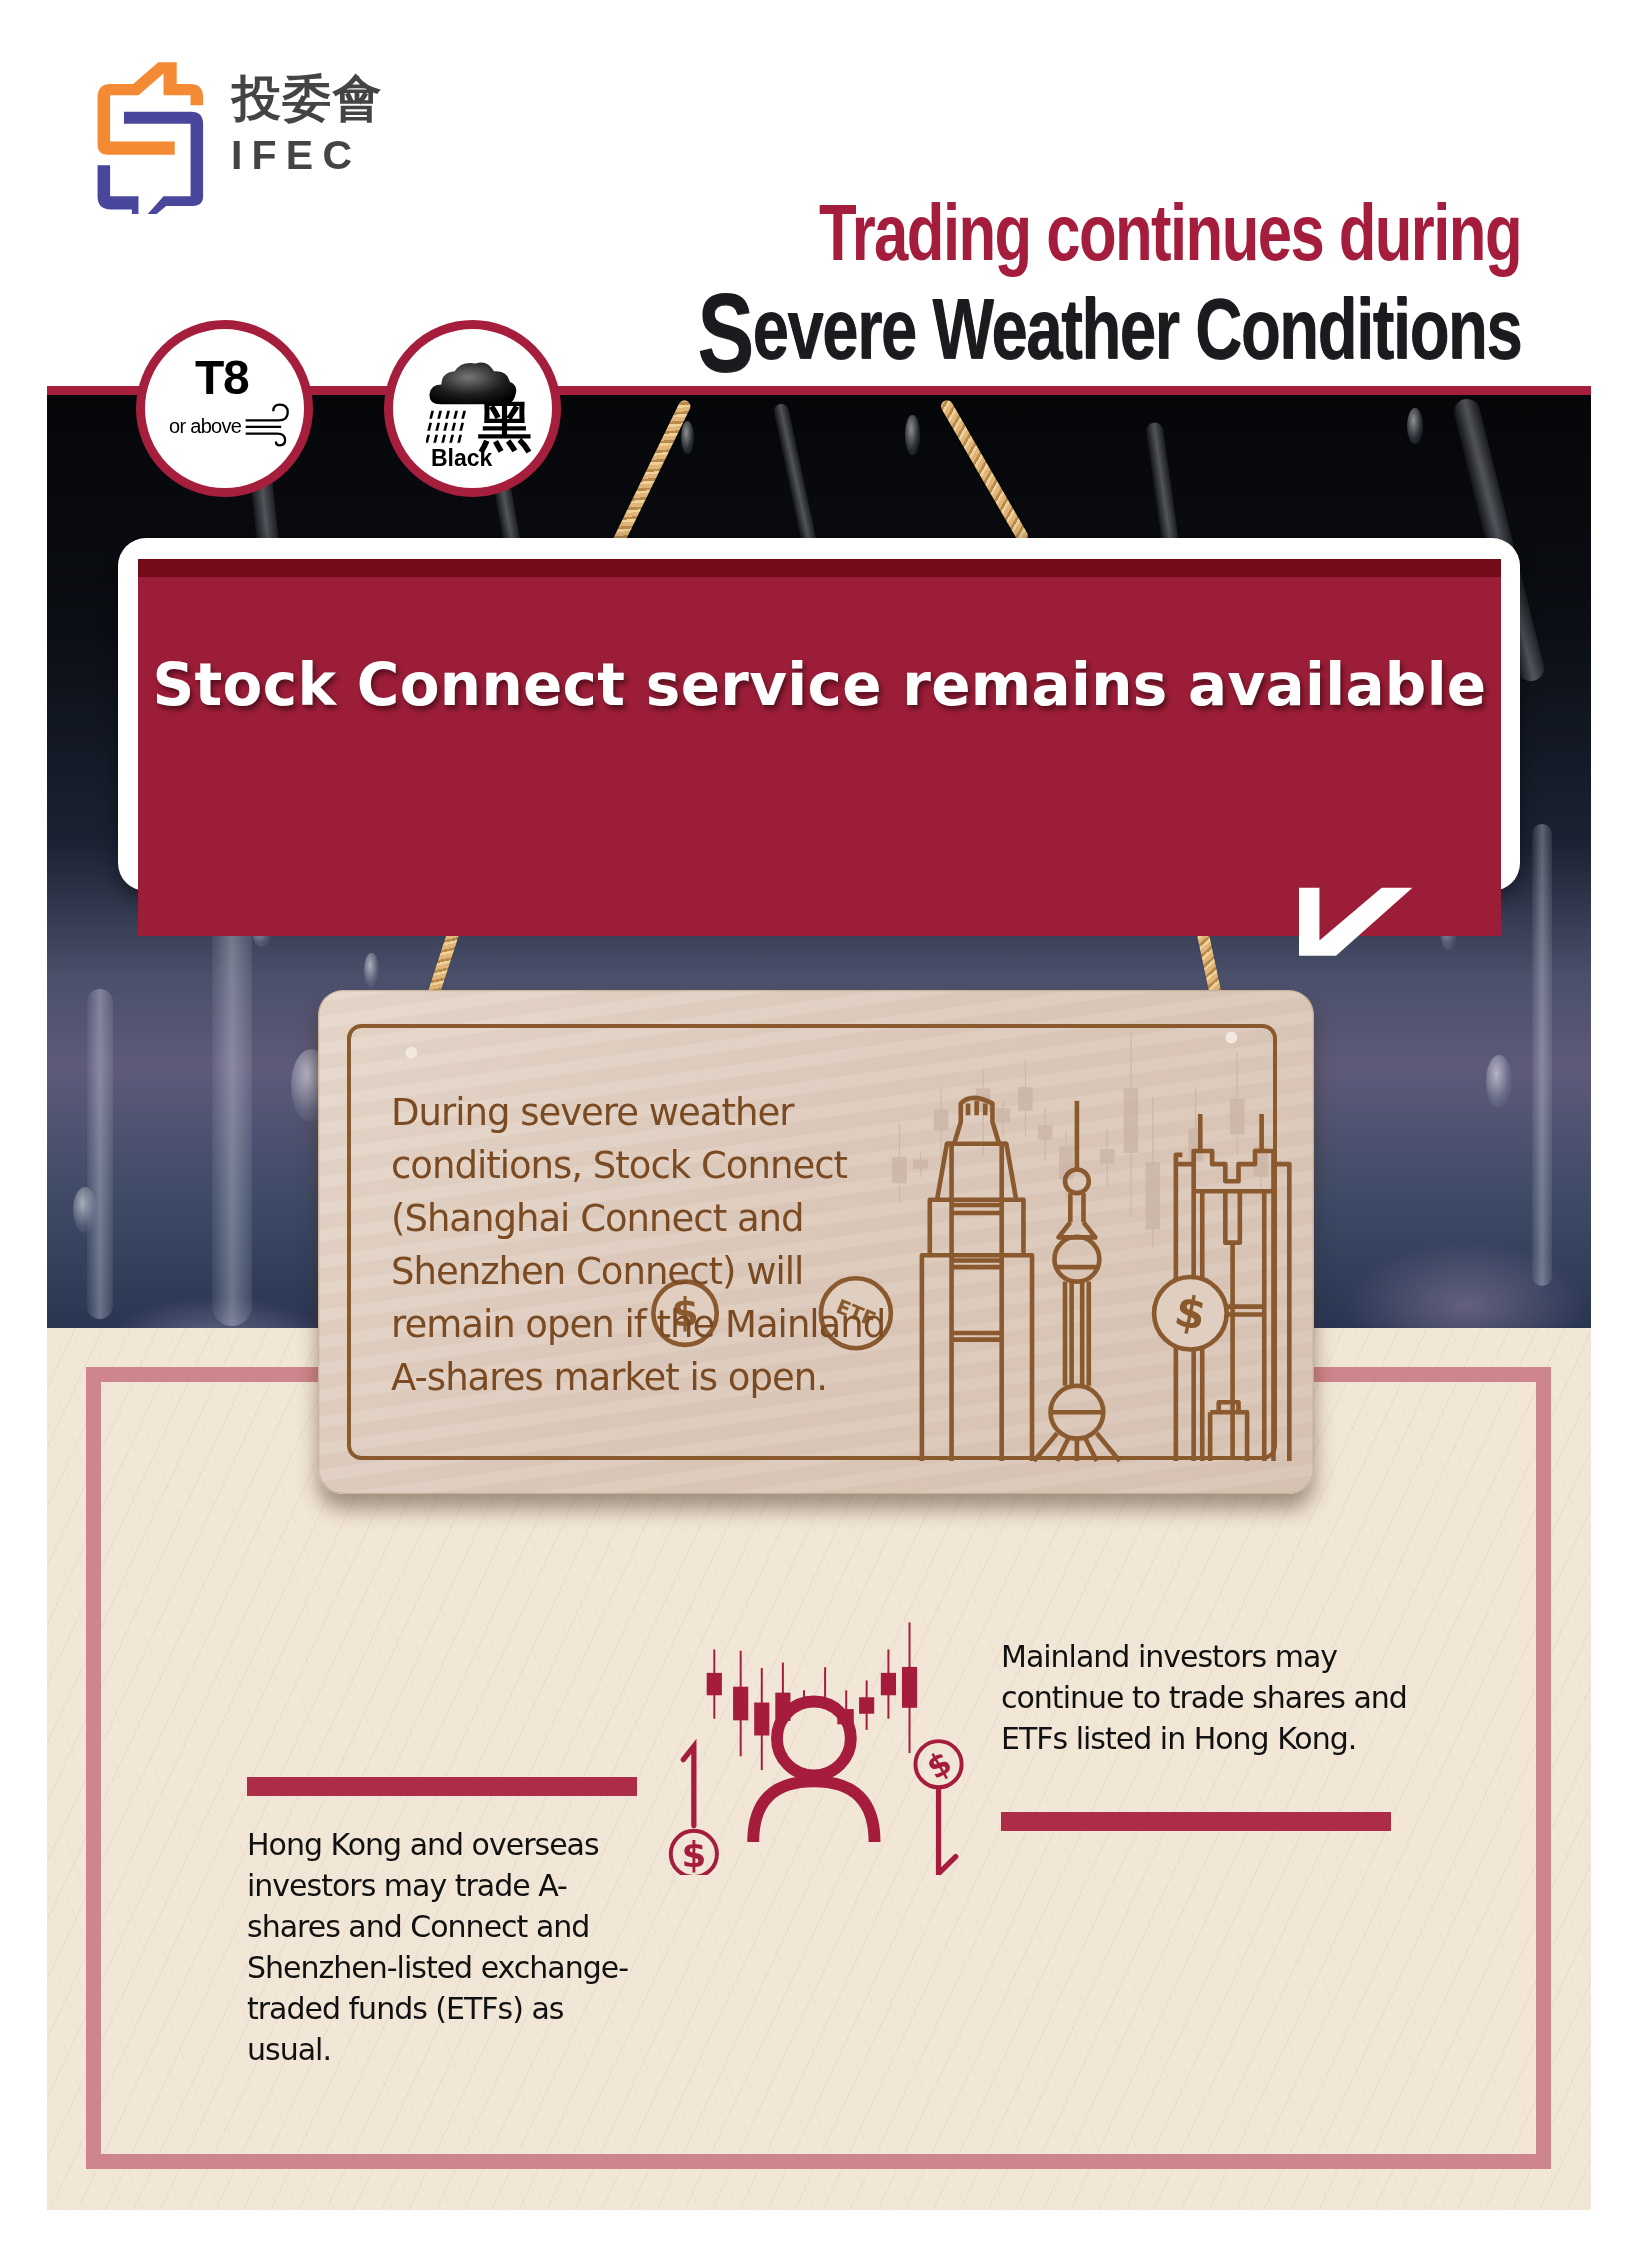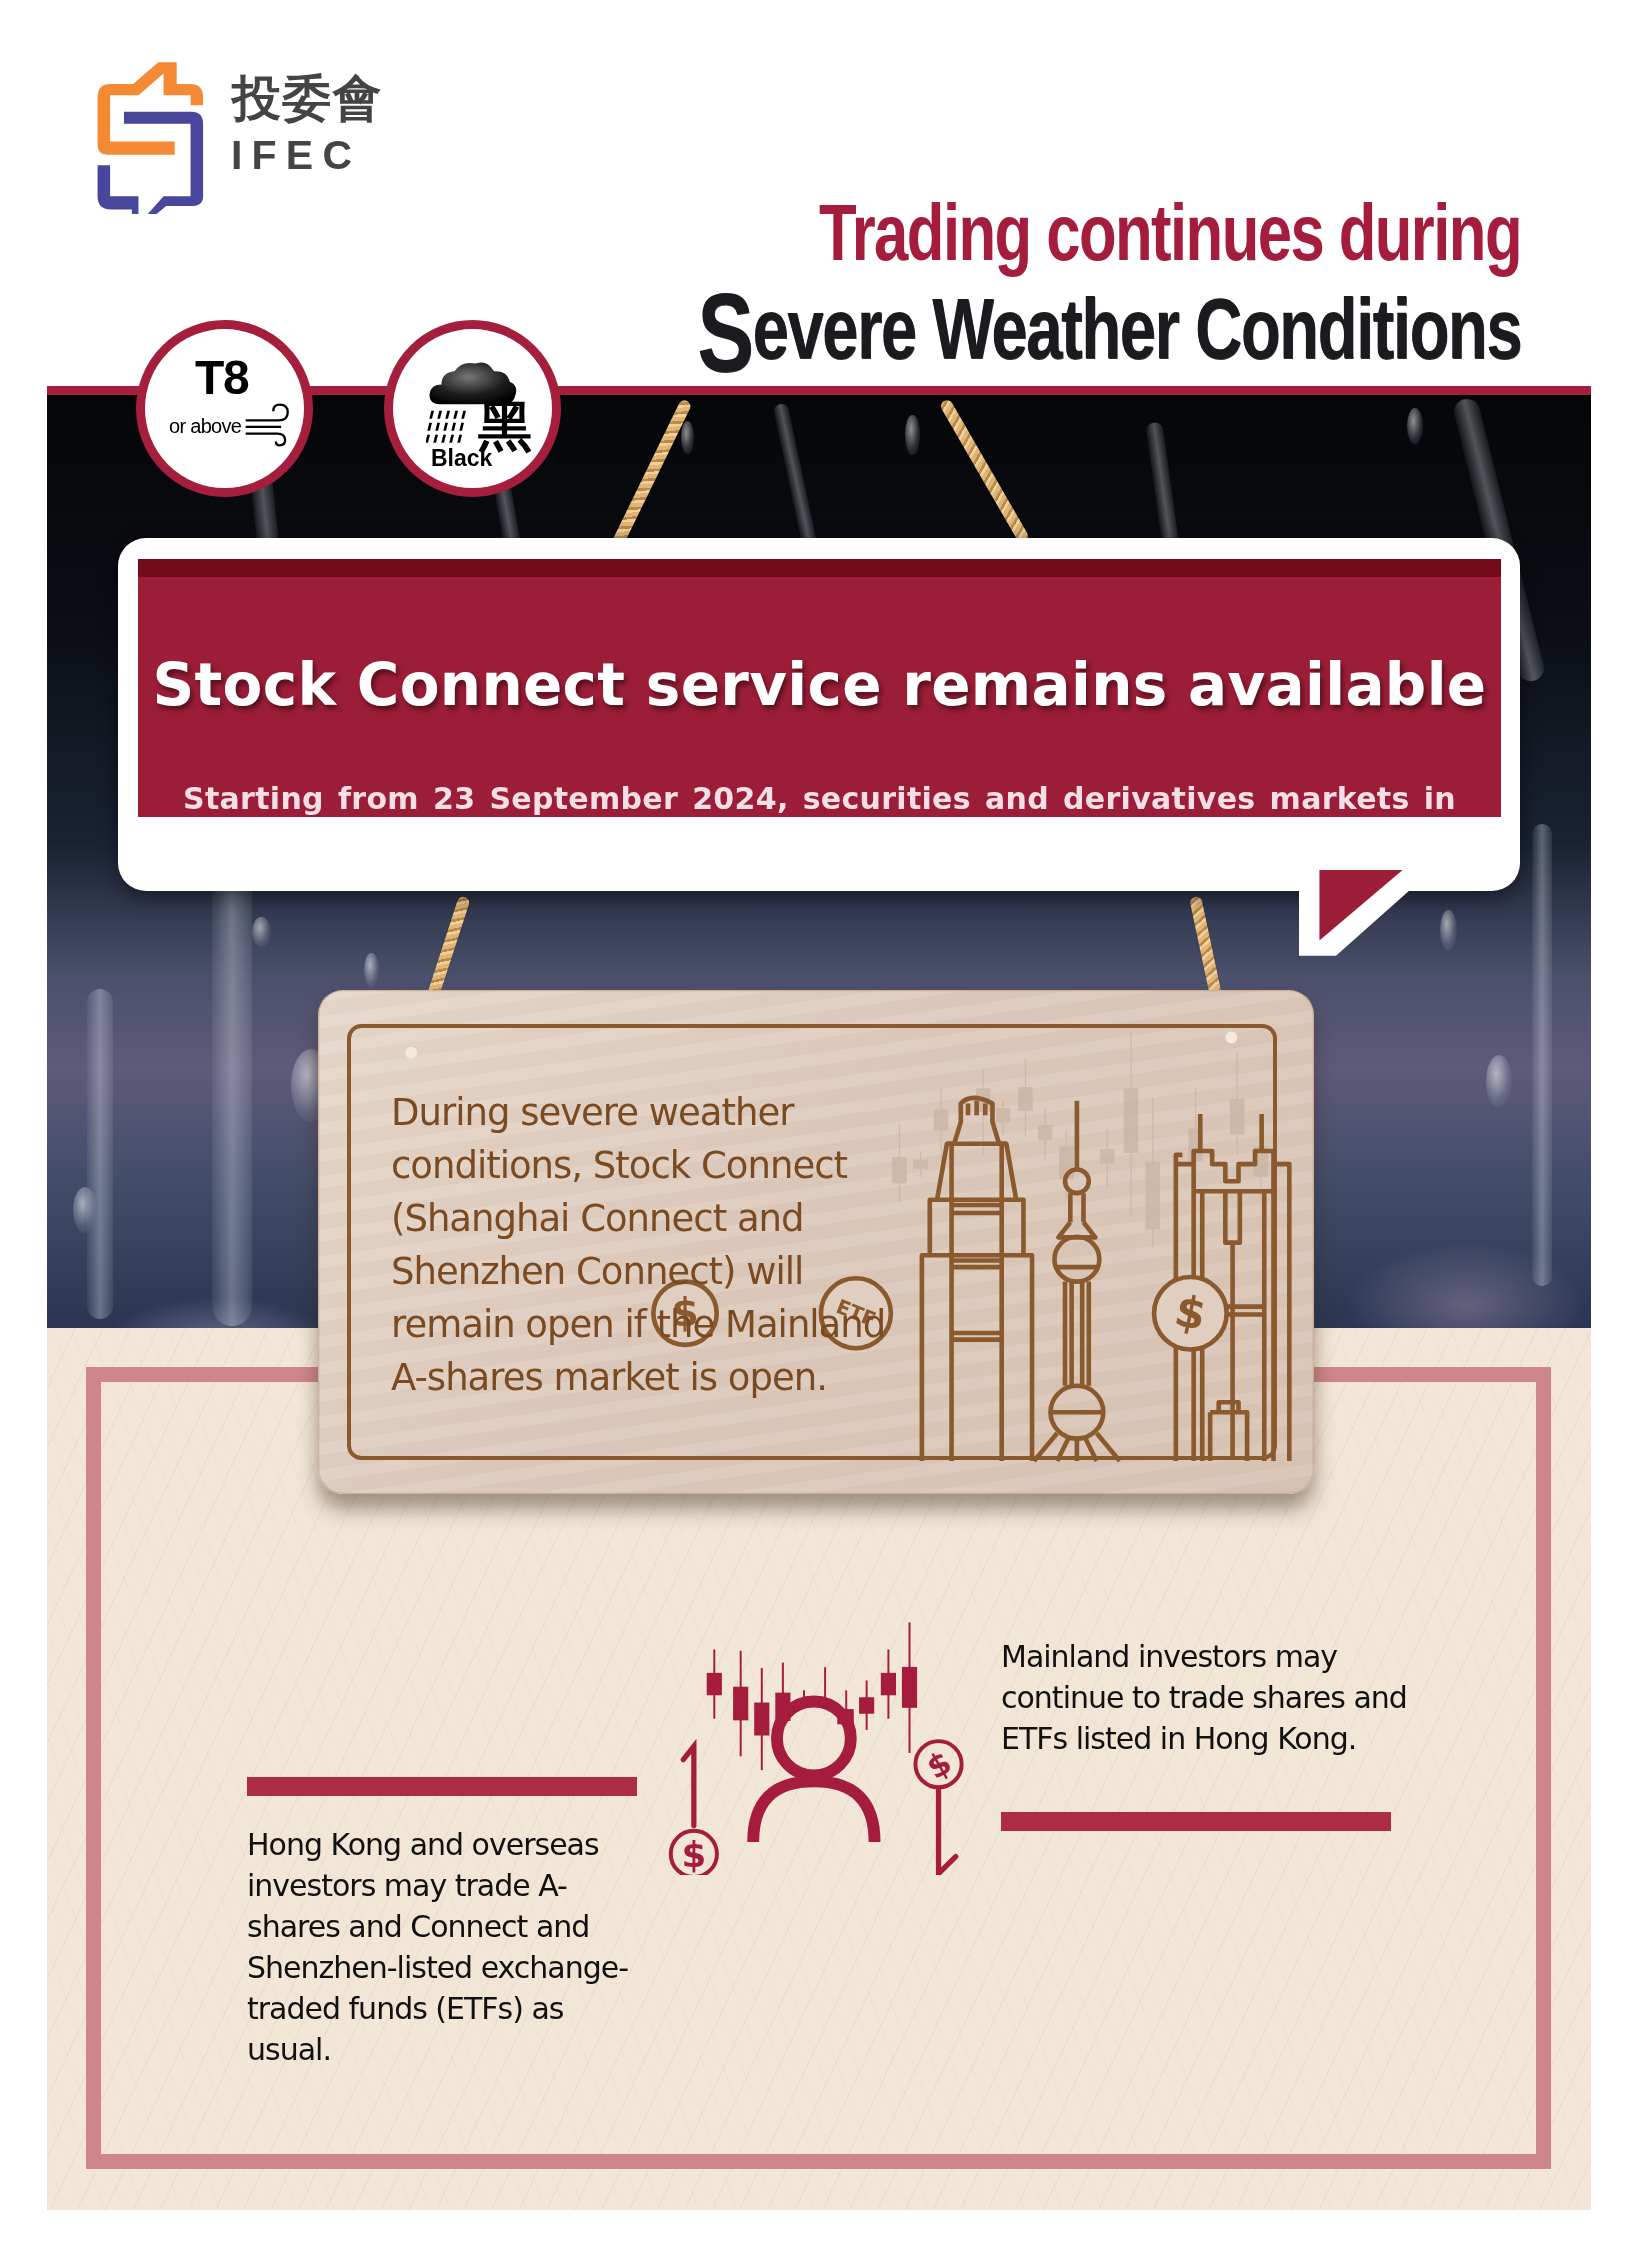--- a/index.html
+++ b/index.html
@@ -94,21 +94,21 @@
     box-shadow: 0 0 1.3px rgba(0,0,0,0.4);
   }
 
   
   #bubble {
     left: 118px; top: 538px; width: 1402px; height: 353px; background: #ffffff;
     border-radius: 28px; box-shadow: 0 6.6px 20px rgba(0,0,0,0.45);
   }
   #bubble-tail-white { left: 0; top: 0; width: 1637px; height: 990px; pointer-events: none; }
   #bubble-red {
-    left: 20px; top: 21px; width: 1363px; height: 258px; background: #9c1d37;
+    left: 20px; top: 21px; width: 1363px; height: 377px; background: #9c1d37;
     overflow: hidden;
   }
   #bubble-red-stripe { left: 0; top: 0; width: 100%; height: 18px; background: #740b19; }
   #bubble-heading {
     left: 0; top: 92px; width: 100%; text-align: center; color: #ffffff;
     font-size: 58px; font-weight: bold; letter-spacing: 0.3px;
     text-shadow: 2.6px 4px 5.3px rgba(0,0,0,0.45);
     font-family: "DejaVu Sans", sans-serif;
   }
   #bubble-body {
@@ -187,21 +187,20 @@
 
 <div class="rope" style="left:687px;top:395px;width:162px;transform:rotate(116deg);"></div>
 <div class="rope" style="left:944px;top:395px;width:162px;transform:rotate(60deg);"></div>
 <div class="rope" style="left:465px;top:891px;width:162px;transform:rotate(108deg);"></div>
 <div class="rope" style="left:1195px;top:891px;width:142px;transform:rotate(78deg);"></div>
 
 <div id="bubble" class="abs">
   <div id="bubble-red" class="abs">
     <div id="bubble-red-stripe" class="abs"></div>
     <div id="bubble-heading" class="abs">Stock Connect service remains available</div>
-    <div id="bubble-body" class="abs">Starting from 23 September 2024, securities and derivatives markets in Hong Kong will implement Severe Weather Trading (SWT) arrangements.</div>
   </div>
 </div>
 <svg id="bubble-tail-white" class="abs" viewBox="0 0 2480 1500">
   <polygon points="1968,1345 2140,1345 2024,1448 1968,1448" fill="#ffffff"></polygon>
   <polygon points="1999,1318 2125,1318 1999,1425" fill="#9c1d37"></polygon>
 </svg>
 
 <div id="circle-t8" class="abs w-circle">
   <div id="t8-label" class="abs">T8</div>
   <div id="t8-sub" class="abs">or above</div>

